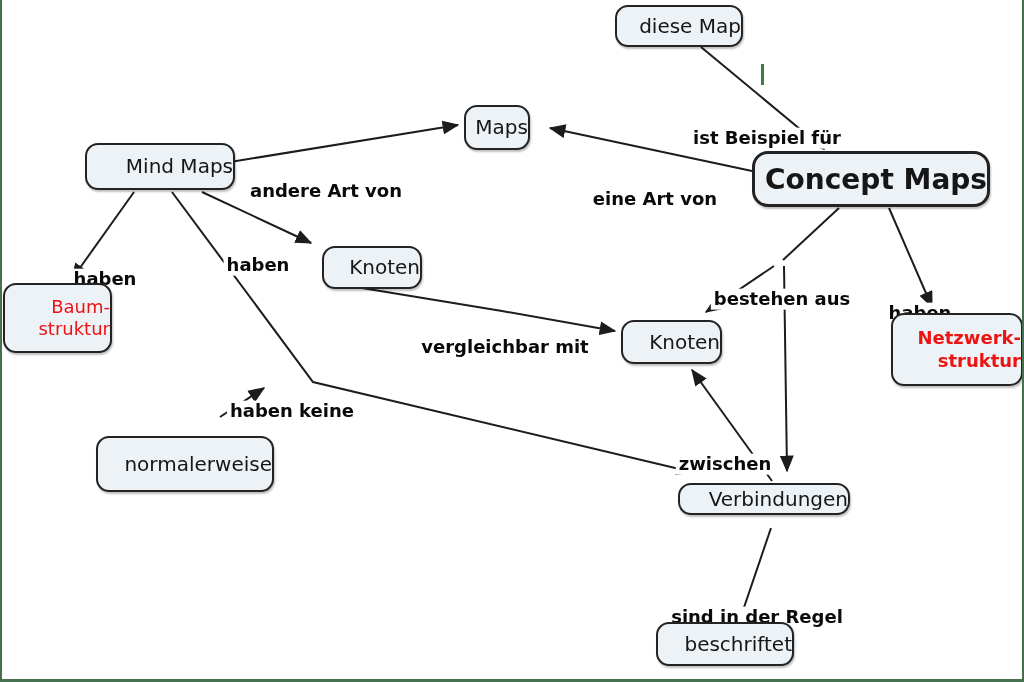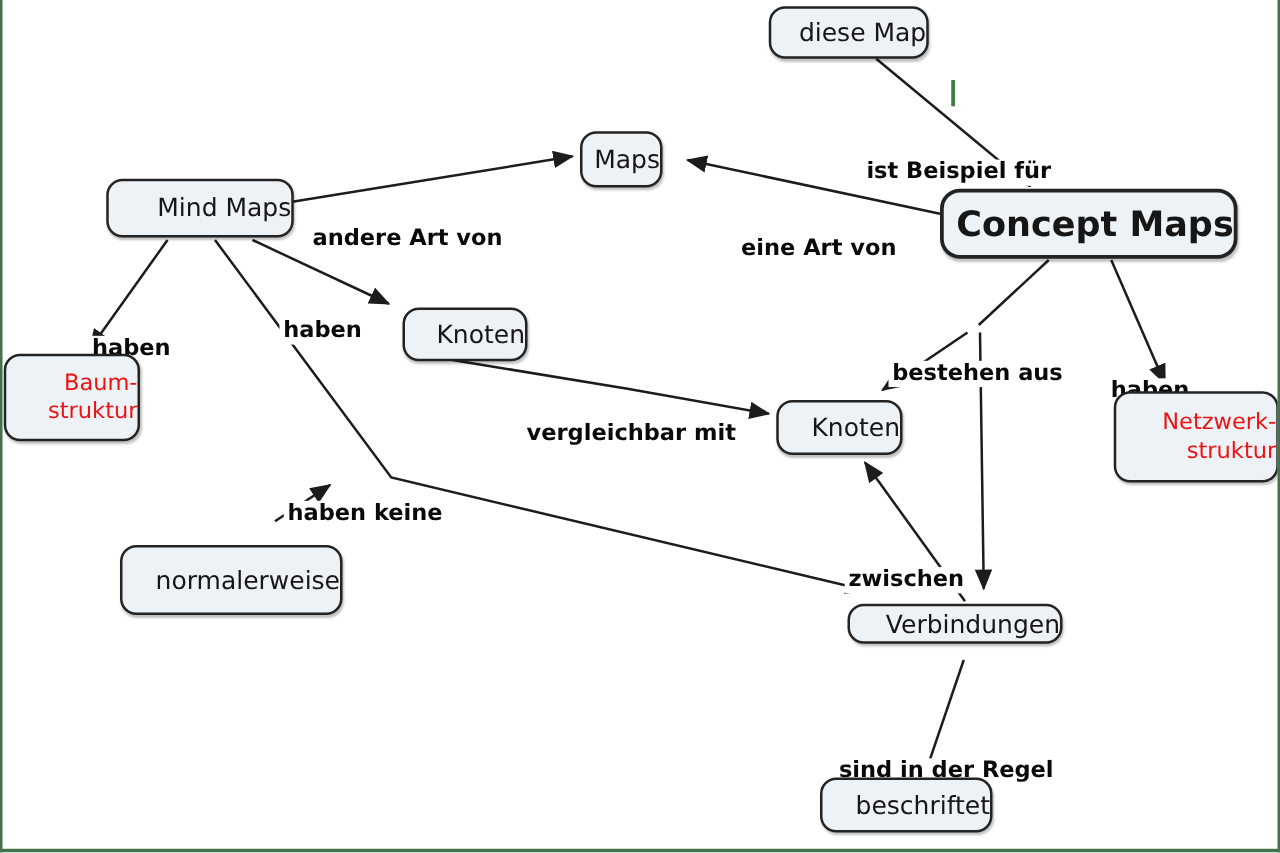--- a/index.html
+++ b/index.html
@@ -100,21 +100,21 @@
       <div class="node" style="left: 320px; top: 246px; width: 100px; height: 43px;">
         <span>Knoten</span>
       </div>
       <div class="node red" style="left: 1px; top: 283px; width: 109px; height: 70px;">
         <span>Baum-</span>
         <span>struktur</span>
       </div>
       <div class="node" style="left: 619px; top: 320px; width: 101px; height: 44px;">
         <span>Knoten</span>
       </div>
-      <div class="node red" style="left: 889px; top: 313px; width: 132px; height: 73px;">
+      <div class="node red" style="left: 889px; top: 313px; width: 132px; height: 73px; font-weight: bold;">
         <span>Netzwerk-</span>
         <span>struktur</span>
       </div>
       <div class="node" style="left: 94px; top: 436px; width: 178px; height: 56px;">
         <span>normalerweise</span>
       </div>
       <div class="node" style="left: 676px; top: 483px; width: 172px; height: 32px;">
         <span>Verbindungen</span>
       </div>
       <div class="node" style="left: 654px; top: 622px; width: 138px; height: 44px;">

